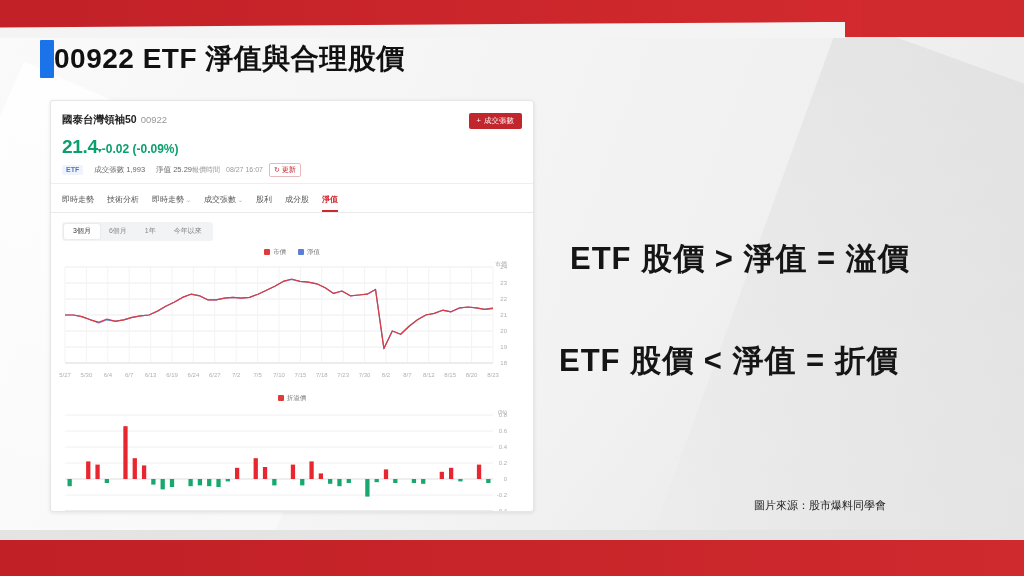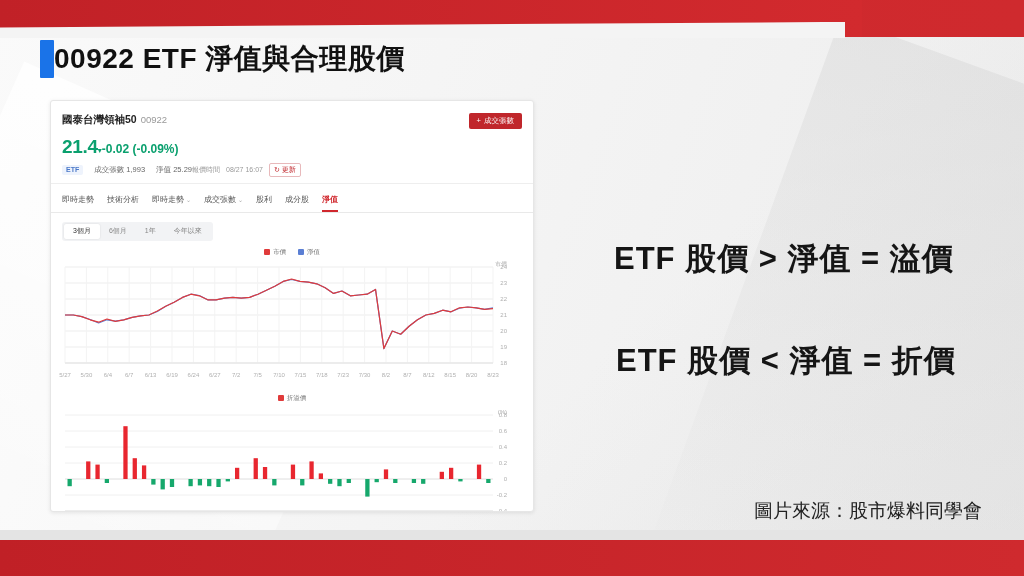--- a/index.html
+++ b/index.html
@@ -166,25 +166,25 @@
   .chartwrap { position:relative; margin:2px 0 0 0; }
   .chart-svg { display:block; }
   .axis-unit { font-size:6px; fill:#aaa; }
   .axis-lb { font-size:6px; fill:#b0b0b0; }
 
   
   .statement {
     position:absolute; font-size:31px; font-weight:bold; color:#151515;
     letter-spacing:1px; white-space:nowrap;
   }
-  .st1 { left:614px; top:238px; }
-  .st2 { left:616px; top:340px; }
+  .st1 { left:570px; top:238px; }
+  .st2 { left:559px; top:340px; }
   .source {
     position:absolute; left:754px; top:498px;
-    font-size:19px; color:#222; white-space:nowrap;
+    font-size:11px; color:#222; white-space:nowrap;
     font-family:Liberation Serif, serif;
   }
 </style>
 </head>
 <body>
 
 <div class="slide">
   <div class="slide-diag-1"></div>
   <div class="slide-diag-2"></div>
 </div>

